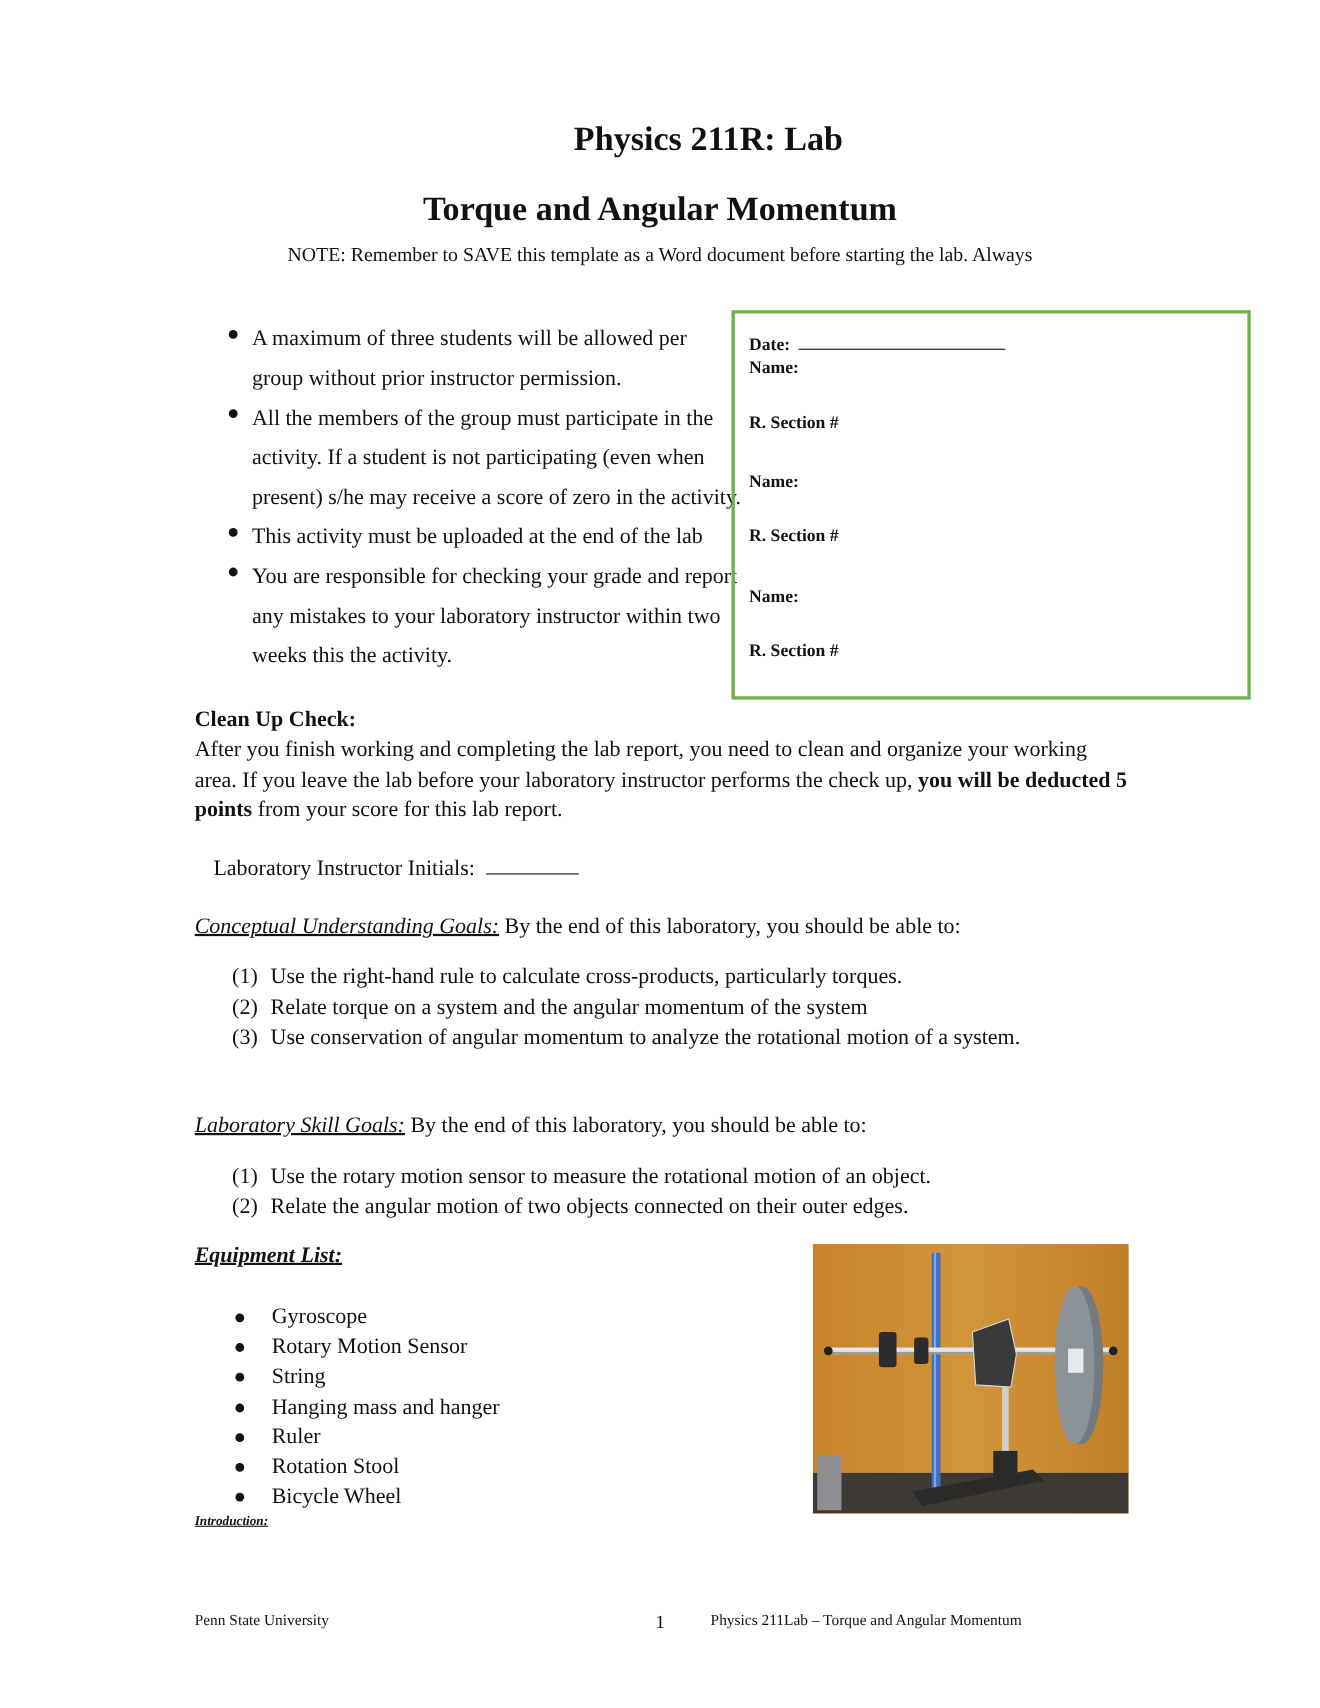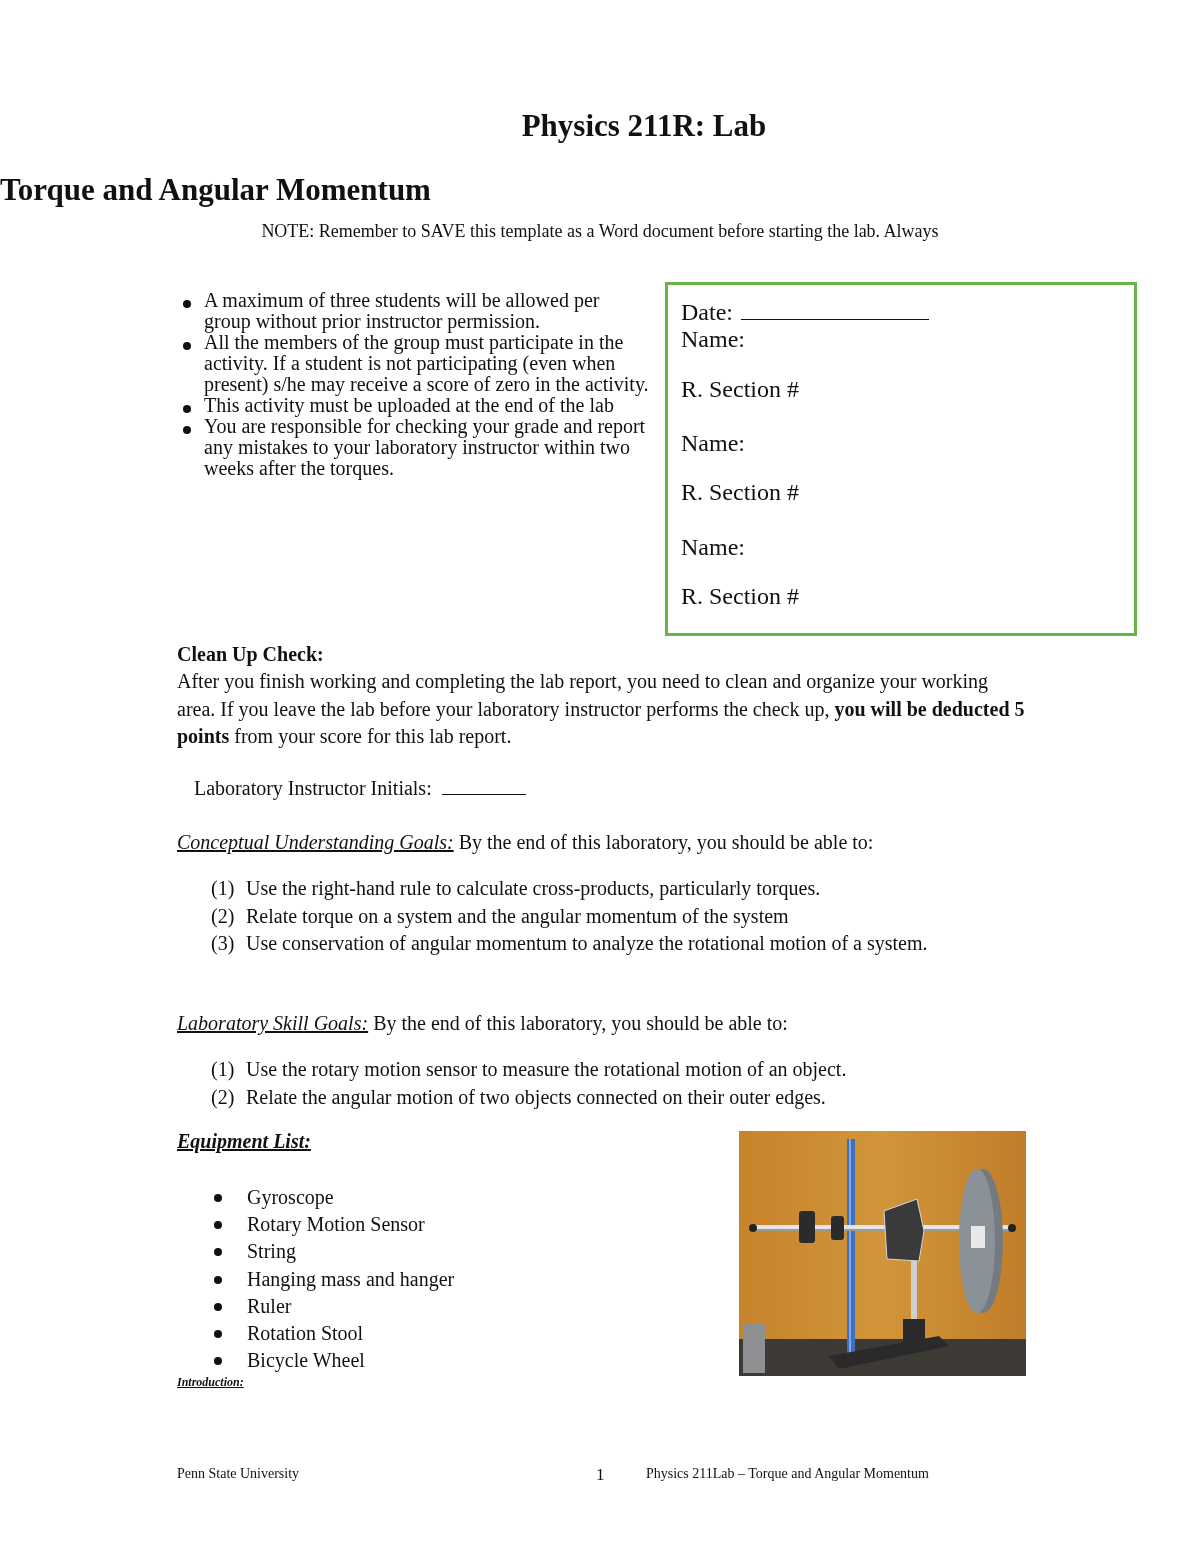--- a/index.html
+++ b/index.html
@@ -1,26 +1,26 @@
 <!DOCTYPE html>
 <html><head>
 <meta charset="utf-8">
 <style>
   html, body { margin: 0; padding: 0; background: #ffffff; }
   body { width: 1200px; height: 1553px; position: relative; overflow: hidden;
          font-family: "Liberation Serif", "DejaVu Serif", serif; color: #111; }
   .abs { position: absolute; }
   .title1 { top: 108px; left: 0; width: 1200px; text-align: center; font-size: 31px; font-weight: bold; padding-left: 44px; }
-  .title2 { top: 172px; left: 0; width: 1200px; font-size: 31px; font-weight: bold; }
+  .title2 { top: 172px; left: 0; width: 1200px; text-align: center; font-size: 31px; font-weight: bold; }
   .note { top: 219px; left: 180px; width: 840px; text-align: center; font-size: 18px; line-height: 24px; }
-  .rules { top: 290px; left: 180px; width: 470px; font-size: 20px; line-height: 21px; margin: 0; padding: 0; list-style: none; }
+  .rules { top: 290px; left: 205px; width: 470px; font-size: 20px; line-height: 36px; margin: 0; padding: 0; list-style: none; }
   .rules li { position: relative; padding-left: 24px; }
   .rules li::before { content: ""; position: absolute; left: 3px; top: 10px; width: 8px; height: 8px; border-radius: 50%; background: #111; }
   .namebox { top: 282px; left: 665px; width: 472px; height: 354px; border: 3px solid #6cb347; box-sizing: border-box; }
-  .namebox .f { position: absolute; left: 13px; font-size: 24px; font-weight: normal; }
+  .namebox .f { position: absolute; left: 13px; font-size: 16px; font-weight: bold; }
   .dateline { display: inline-block; width: 188px; border-bottom: 1.5px solid #111; margin-left: 8px; height: 18px; vertical-align: baseline; }
   .cleanhead { top: 643px; left: 177px; font-size: 20px; font-weight: bold; }
   .cleanbody { top: 668px; left: 177px; width: 850px; font-size: 20px; line-height: 27.5px; }
   .initials { top: 776px; left: 194px; font-size: 20px; }
   .initline { display: inline-block; width: 84px; border-bottom: 1.5px solid #111; margin-left: 10px; height: 18px; }
   .goalhead { left: 177px; font-size: 20px; }
   .goalhead .h { font-weight: normal; font-style: italic; text-decoration: underline; }
   .olist { left: 211px; width: 812px; font-size: 20px; line-height: 27.5px; margin: 0; padding: 0; list-style: none; }
   .olist li { position: relative; padding-left: 35px; text-align: justify; }
   .olist li .num { position: absolute; left: 0; top: 0; }
@@ -38,21 +38,21 @@
 <div class="abs title1">Physics 211R: Lab</div>
 <div class="abs title2">Torque and Angular Momentum</div>
 <div class="abs note">
   <div>NOTE:  Remember to SAVE this template as a Word document before starting the lab.  Always</div>
 </div>
 
 <ul class="abs rules">
   <li>A maximum of three students will be allowed per group without prior instructor permission.</li>
   <li>All the members of the group must participate in the activity. If a student is not participating (even when present) s/he may receive a score of zero in the activity.</li>
   <li>This activity must be uploaded at the end of the lab</li>
-  <li>You are responsible for checking your grade and report any mistakes to your laboratory instructor within two weeks after the torques.</li>
+  <li>You are responsible for checking your grade and report any mistakes to your laboratory instructor within two weeks this the activity.</li>
 </ul>
 
 <div class="abs namebox">
   <div class="f" style="top:14px;">
     <span>Date:</span><span class="dateline"></span>
   </div>
   <div class="f" style="top:41px;">Name:</div>
   <div class="f" style="top:91px;">R. Section #</div>
   <div class="f" style="top:145px;">Name:</div>
   <div class="f" style="top:194px;">R. Section #</div>

